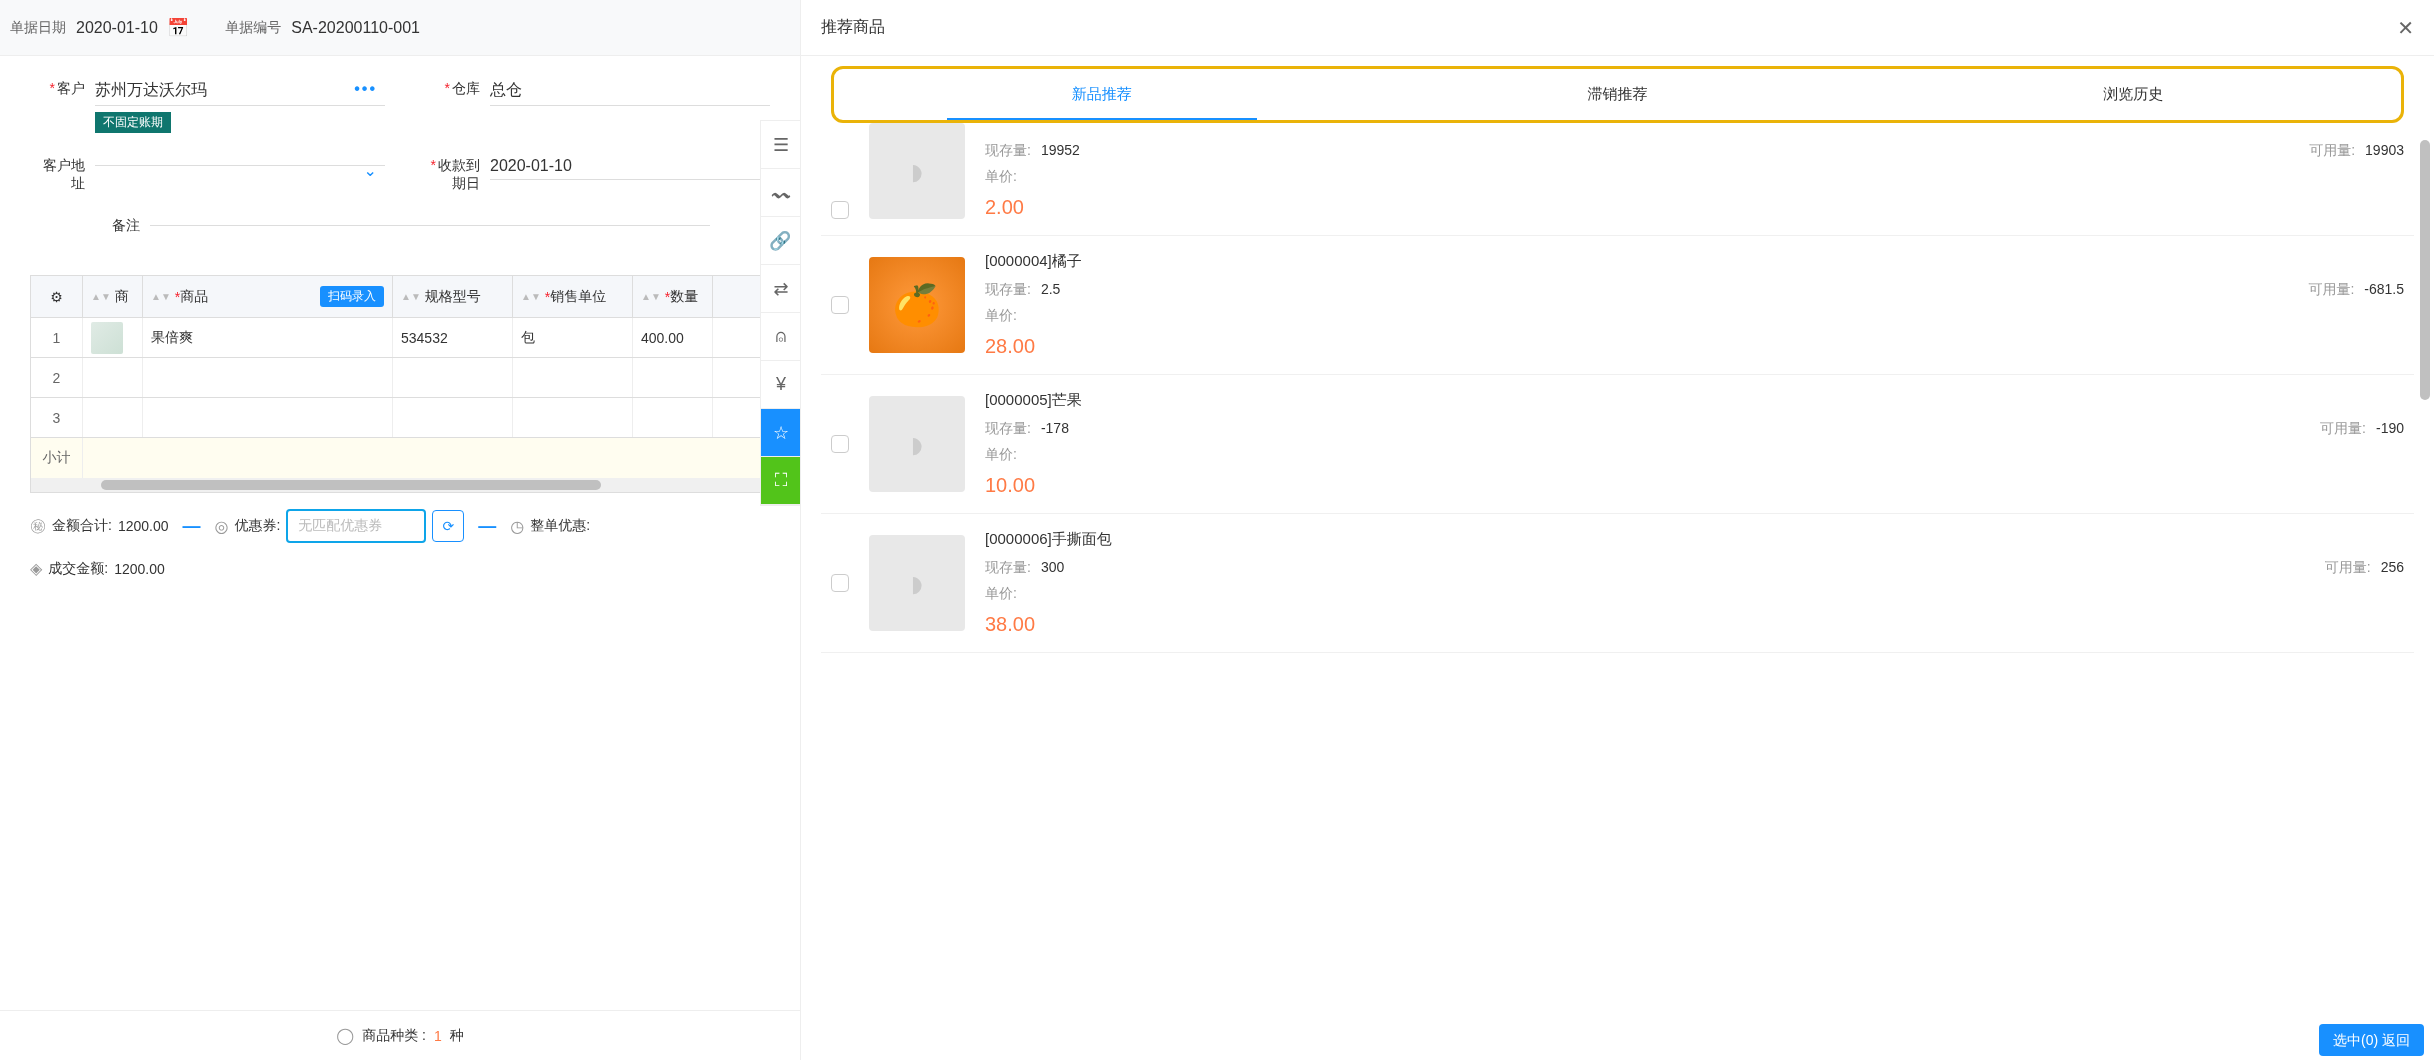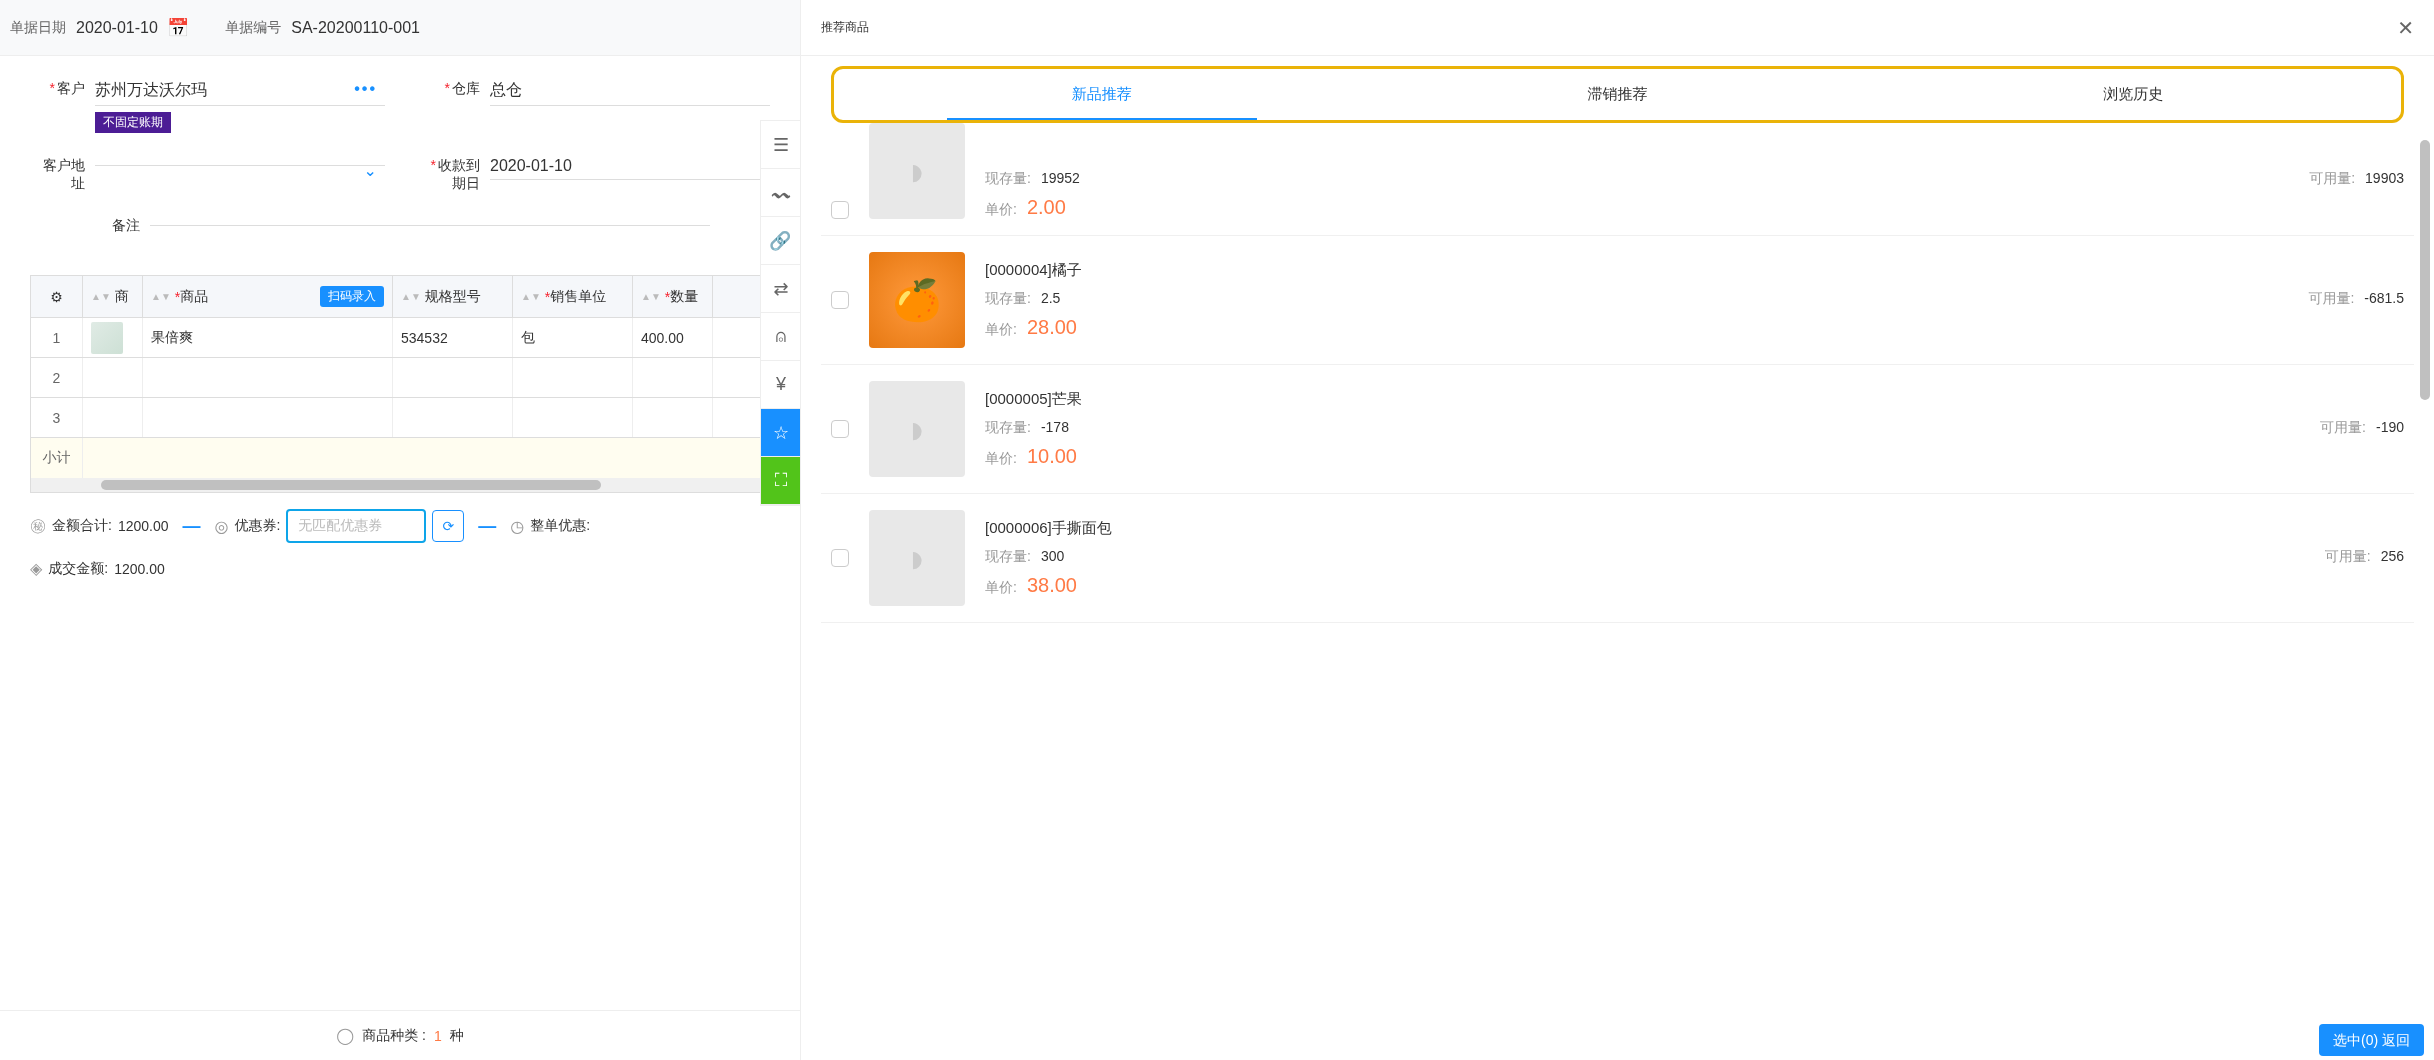--- a/index.html
+++ b/index.html
@@ -22,21 +22,21 @@
 .cal-icon { color: #1890ff; font-size: 18px; }
 
 
 .form-area { padding: 20px 30px; }
 .form-row { display: flex; align-items: flex-start; margin-bottom: 20px; }
 .form-label { width: 110px; text-align: right; color: #333; padding-top: 4px; }
 .form-label .req { color: #f5222d; margin-right: 2px; }
 .form-control { flex: 1; position: relative; padding-left: 10px; }
 .form-input { border-bottom: 1px solid #ddd; padding: 4px 0; min-width: 280px; display: inline-block; font-size: 16px; position: relative; }
 .more-dots { color: #1890ff; position: absolute; right: 8px; top: 4px; letter-spacing: 2px; font-weight: bold; }
-.badge-red { background: #4c1d95; color: #fff; padding: 2px 8px; font-size: 12px; margin-top: 6px; display: inline-block; }
+.badge-red { background: #0f766e; color: #fff; padding: 2px 8px; font-size: 12px; margin-top: 6px; display: inline-block; }
 .chevron-down { color: #1890ff; position: absolute; right: 8px; top: 4px; }
 .form-col2 { margin-left: 40px; }
 
 
 .table-wrap { margin: 0 30px; border: 1px solid #ddd; position: relative; }
 .thead { display: flex; background: #f5f7fa; border-bottom: 1px solid #ddd; }
 .th { padding: 10px 8px; border-right: 1px solid #ddd; display: flex; align-items: center; font-size: 14px; color: #333; position: relative; }
 .th .sort { color: #bbb; font-size: 10px; margin-right: 4px; display: inline-flex; flex-direction: column; line-height: 5px; }
 .th .req { color: #f5222d; }
 .th-gear { width: 52px; justify-content: center; }
@@ -73,39 +73,39 @@
 .tool-btn { width: 40px; height: 48px; display: flex; align-items: center; justify-content: center; border-bottom: 1px solid #eee; color: #666; font-size: 18px; cursor: pointer; }
 .tool-btn.active-blue { background: #1890ff; color: #fff; }
 .tool-btn.active-green { background: #52c41a; color: #fff; }
 
 
 .footer-bar { position: absolute; bottom: 0; left: 0; right: 0; height: 50px; display: flex; align-items: center; justify-content: center; border-top: 1px solid #eee; gap: 8px; }
 .footer-bar .count { color: #ff7a45; }
 
 
 .right-header { display: flex; align-items: center; justify-content: space-between; height: 56px; padding: 0 20px; border-bottom: 1px solid #eee; }
-.right-title { font-size: 12px; color: #333; }
+.right-title { font-size: 16px; color: #333; }
 .close-x { font-size: 20px; color: #666; cursor: pointer; }
 .rec-tabs-wrap { padding: 10px 30px 0; }
 .rec-tabs { display: flex; border: 3px solid #eab308; border-radius: 12px; padding: 6px 10px; }
 .rec-tab { flex: 1; text-align: center; padding: 10px 0; cursor: pointer; color: #333; font-size: 15px; position: relative; }
 .rec-tab.active { color: #1890ff; }
 .rec-tab.active::after { content: ''; position: absolute; bottom: -6px; left: 20%; right: 20%; height: 2px; background: #1890ff; }
 
 .rec-list { padding: 0 20px; overflow-y: auto; height: calc(100% - 180px); }
 .rec-item { display: flex; align-items: center; padding: 16px 10px; border-bottom: 1px solid #f0f0f0; gap: 20px; }
 .rec-check { width: 18px; height: 18px; border: 1px solid #ccc; border-radius: 4px; }
 .rec-img { width: 96px; height: 96px; background: #e8e8e8; border-radius: 4px; display: flex; align-items: center; justify-content: center; color: #ccc; font-size: 40px; }
 .rec-img.orange { background: radial-gradient(circle, #ff9a3c, #e67812); }
 .rec-info { flex: 1; }
 .rec-name { font-size: 15px; color: #333; margin-bottom: 10px; }
 .rec-stats { display: flex; gap: 60px; }
 .rec-stat { display: flex; gap: 10px; font-size: 14px; }
 .rec-stat-label { color: #999; }
-.rec-price-row { margin-top: 8px; display: flex; gap: 10px; align-items: baseline; }
+.rec-price-row { margin-top: 8px; display: flex; gap: 10px; align-items: baseline; flex-direction: column; }
 .rec-price-label { color: #999; font-size: 14px; }
 .rec-price { color: #ff7a45; font-size: 20px; font-weight: 500; }
 
 .vscroll { position: absolute; right: 4px; top: 140px; width: 10px; height: 260px; background: #c0c0c0; border-radius: 5px; }
 .right-footer { position: absolute; bottom: 10px; right: 10px; }
 .btn-primary { background: #1890ff; color: #fff; padding: 8px 14px; border-radius: 4px; cursor: pointer; font-size: 14px; }
 </style>
 </head>
 <body>
 

